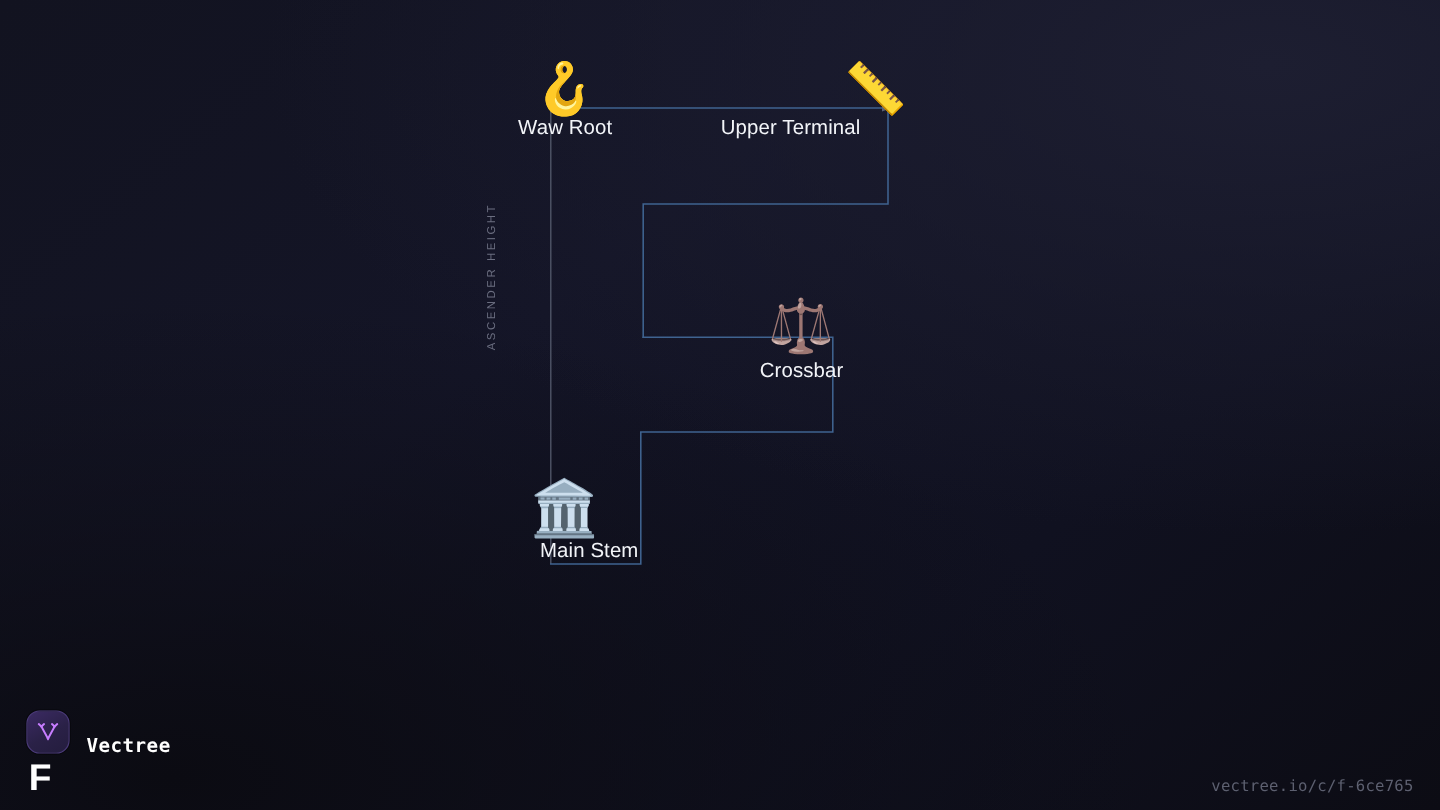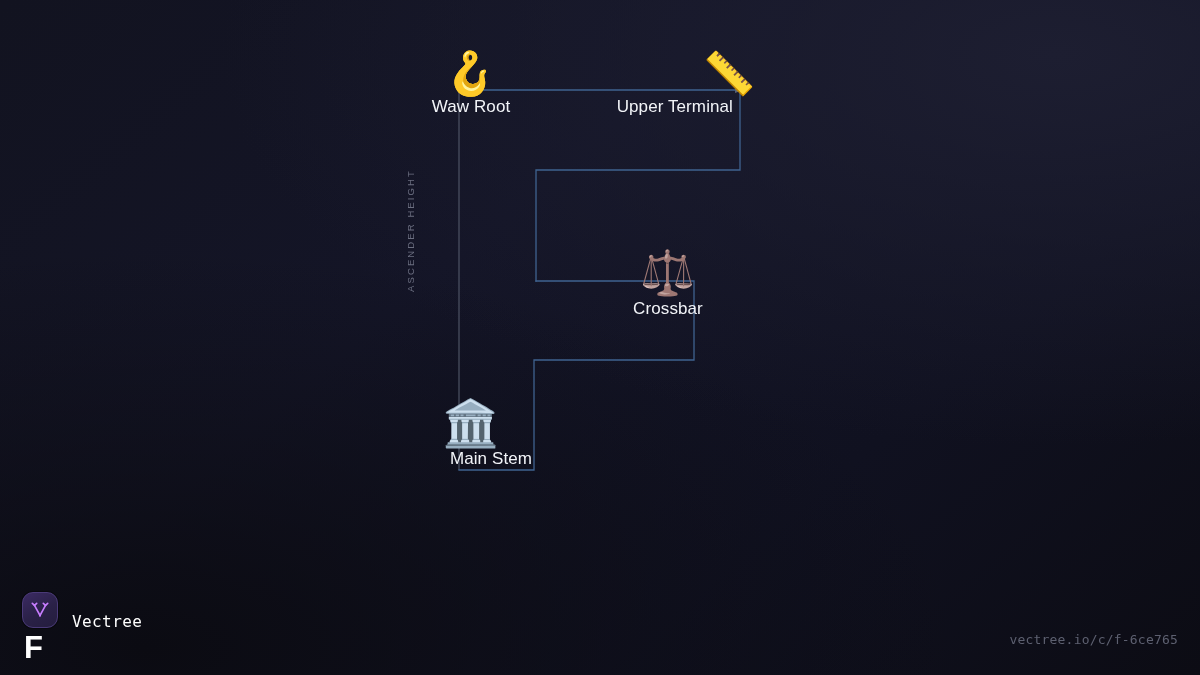--- a/index.html
+++ b/index.html
@@ -37,21 +37,21 @@
   }
   .node .caption {
     position:absolute;
     top:44px;
     font-size:17px;
     color:#f2f4f8;
     white-space:nowrap;
     letter-spacing:.1px;
   }
   .cap-center { left:50%; transform:translateX(-50%); }
-  .cap-right  { right:0; }
+  .cap-right  { right:16px; }
 
   
   .tint-blue { filter:saturate(.55) hue-rotate(170deg) brightness(1.02); }
 
   
   #axis-label {
     position:absolute;
     left:403px; top:175px;
     width:14px; height:110px;
     display:flex; align-items:center; justify-content:center;
@@ -76,37 +76,37 @@
     width:36px; height:36px;
     border-radius:11px;
     background:linear-gradient(150deg,#3b2a63 0%,#2a2147 55%,#241d3e 100%);
     border:1px solid #4a3a78;
     display:flex; align-items:center; justify-content:center;
     box-shadow:0 0 0 1px rgba(0,0,0,.35);
   }
   #brand-name {
     font-family:"DejaVu Sans Mono", monospace;
     font-size:16px;
-    font-weight:400;
+    font-weight:700;
     color:#ffffff;
     letter-spacing:.4px;
     margin-top:24px;
   }
   #corner-letter {
     position:absolute;
     left:24px; bottom:12px;
     font-family:"Liberation Sans", sans-serif;
     font-size:31px;
     font-weight:700;
     color:#ffffff;
     line-height:1;
   }
   #url {
     position:absolute;
-    right:22px; bottom:28px;
+    right:22px; bottom:12px;
     font-family:"DejaVu Sans Mono", monospace;
     font-size:13px;
     color:#5d6070;
     letter-spacing:.2px;
   }
 </style>
 </head>
 <body>
 
 <div id="stage">

